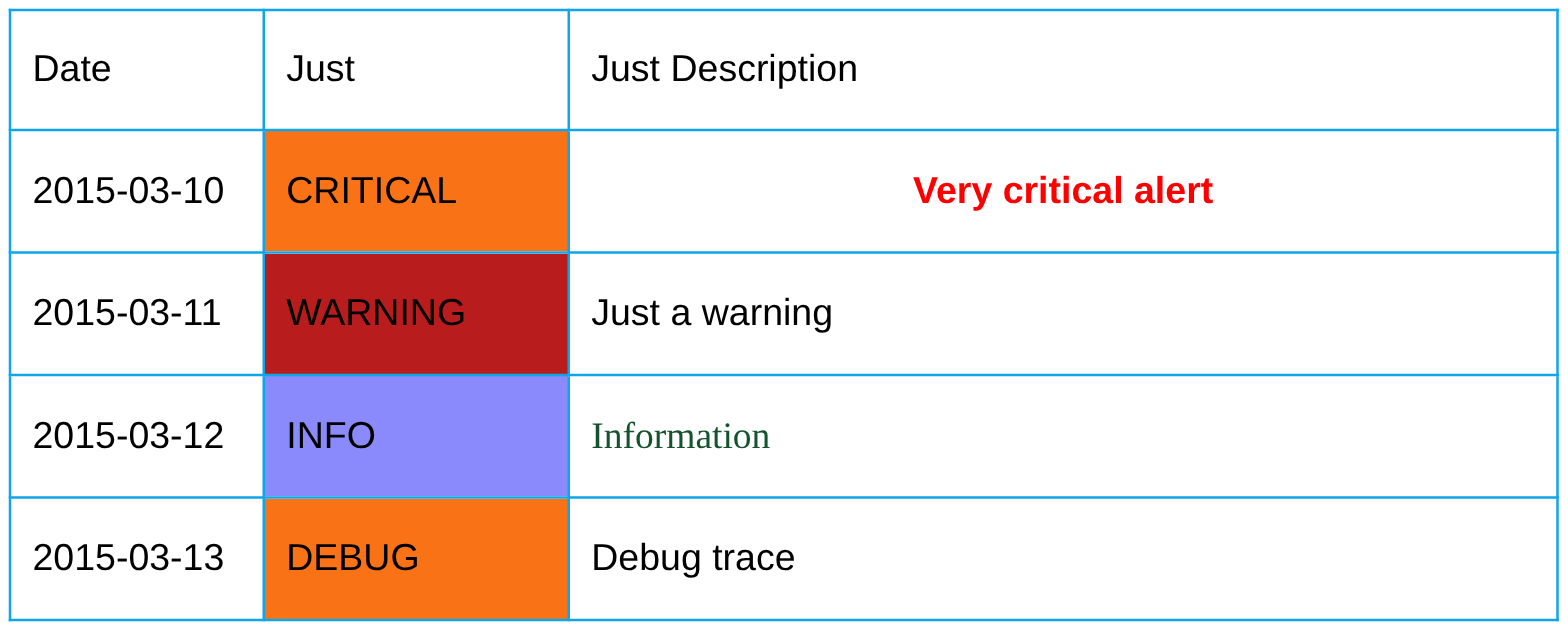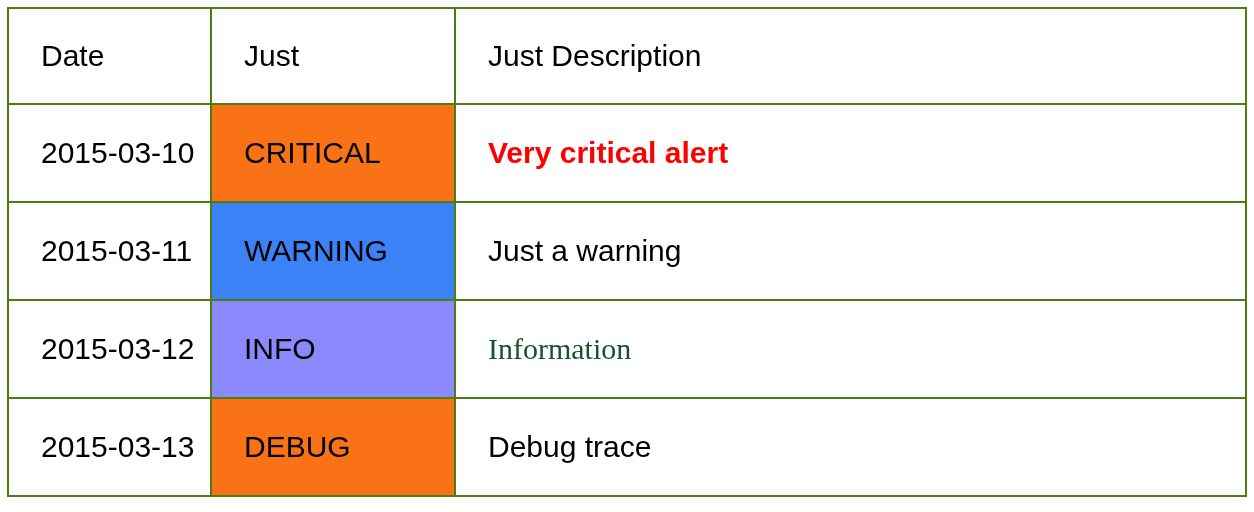--- a/index.html
+++ b/index.html
@@ -28,22 +28,22 @@
     width: 1238px;
     background: #ffffff;
   }
 
   table.alert-table col.col-date  { width: 203px; }
   table.alert-table col.col-type  { width: 244px; }
   table.alert-table col.col-desc  { width: 791px; }
 
   table.alert-table th,
   table.alert-table td {
-    border: 2px solid #4d7c0f;
-    padding: 0 32px;
+    border: 2px solid #0ea5e9;
+    padding: 0 17px;
     margin: 0;
     text-align: left;
     vertical-align: middle;
     font-size: 30px;
     font-weight: normal;
     color: #000000;
     line-height: 1.15;
     white-space: nowrap;
     overflow: hidden;
   }
@@ -80,25 +80,25 @@
       <tr>
         <th>Date</th>
         <th>Just</th>
         <th>Just Description</th>
       </tr>
     </thead>
     <tbody id="table-body">
         <tr>
           <td class="date-cell">2015-03-10</td>
           <td class="type-cell" style="background: #f97316; color: rgb(0, 0, 0);">CRITICAL</td>
-          <td class="desc-cell desc-critical" style="color: rgb(255, 0, 0); font-weight: bold;">Very critical alert</td>
+          <td class="desc-cell desc-critical" style="color: rgb(255, 0, 0); font-weight: bold; text-align: center;">Very critical alert</td>
         </tr>
         <tr>
           <td class="date-cell">2015-03-11</td>
-          <td class="type-cell" style="background: #3b82f6; color: rgb(0, 0, 0); margin-top: 37px;">WARNING</td>
+          <td class="type-cell" style="background: #b91c1c; color: rgb(0, 0, 0); margin-top: 37px;">WARNING</td>
           <td class="desc-cell" style="color: rgb(0, 0, 0); font-weight: normal;">Just a warning</td>
         </tr>
         <tr>
           <td class="date-cell">2015-03-12</td>
           <td class="type-cell" style="background: rgb(138, 138, 252); color: rgb(0, 0, 0);">INFO</td>
           <td class="desc-cell" style="color: #14532d; font-weight: normal; font-family: Liberation Serif, serif;">Information</td>
         </tr>
         <tr>
           <td class="date-cell">2015-03-13</td>
           <td class="type-cell" style="background: #f97316; color: rgb(0, 0, 0);">DEBUG</td>

